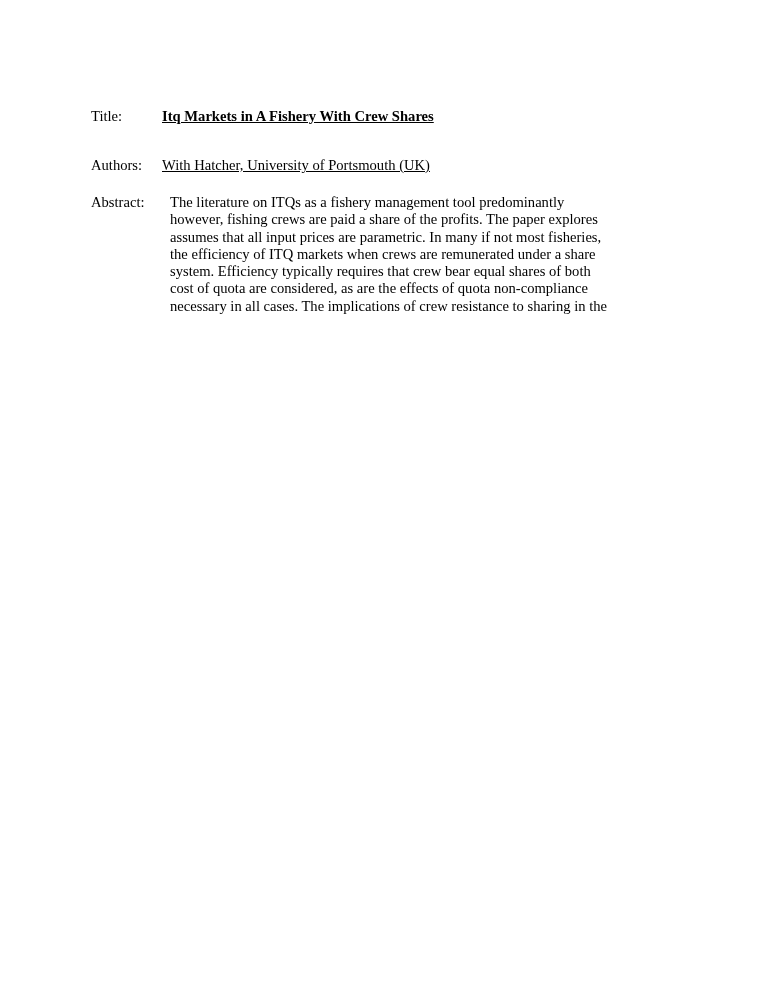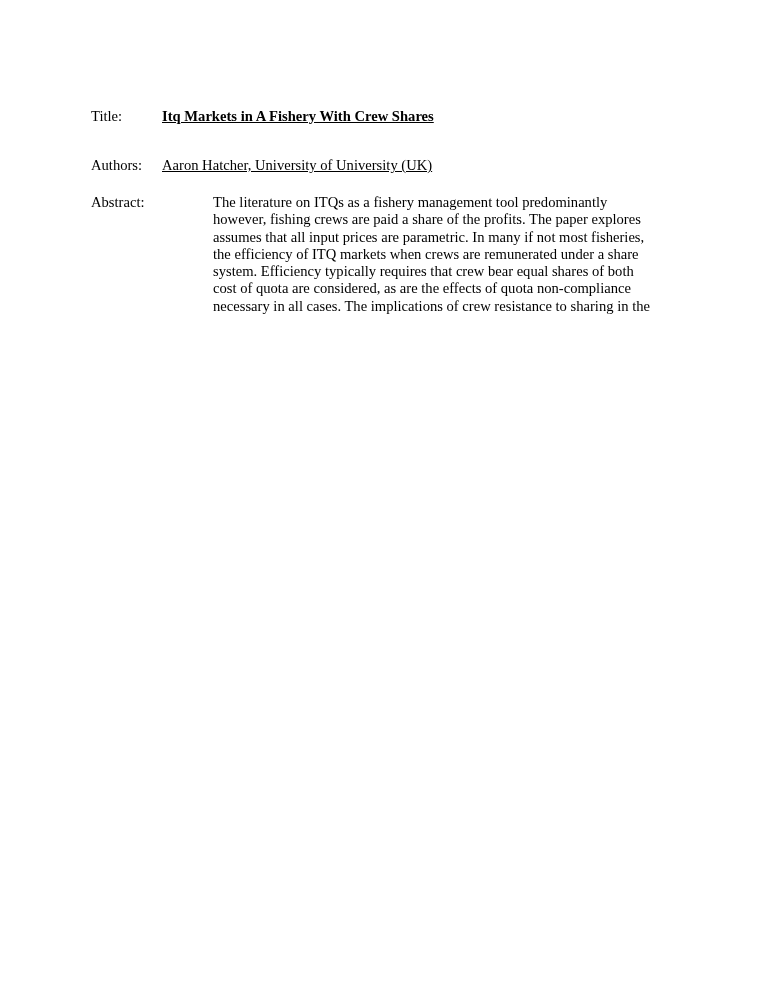--- a/index.html
+++ b/index.html
@@ -30,21 +30,20 @@
       white-space: nowrap;
     }
     .title-value {
       font-weight: bold;
     }
     #row-title { top: 108px; align-items: center; }
     #row-authors { top: 135px; margin-top: 22px; }
     #row-abstract { top: 194px; gap: 8px; }
     .abstract-lines {
       line-height: 17.3px;
-      margin-left: 43px;
     }
     .abstract-line {
       display: block;
       white-space: nowrap;
     }
     #row-title .label, #row-authors .label, #row-abstract .label {
       line-height: 17.3px;
     }
     #row-title .value, #row-authors .value {
       line-height: 17.3px;
@@ -54,21 +53,21 @@
 </head>
 <body>
 
 <div class="row" id="row-title">
   <span class="label">Title:</span>
   <span class="value title-value">Itq Markets in A Fishery With Crew Shares</span>
 </div>
 
 <div class="row" id="row-authors">
   <span class="label">Authors:</span>
-  <span class="value">Aaron Hatcher, University of University (UK)</span>
+  <span class="value">With Hatcher, University of Portsmouth (UK)</span>
 </div>
 
 <div class="row" id="row-abstract">
   <span class="label">Abstract:</span>
   <div class="value abstract-lines">
     <span class="abstract-line">The literature on ITQs as a fishery management tool predominantly</span>
     <span class="abstract-line">however, fishing crews are paid a share of the profits. The paper explores</span>
     <span class="abstract-line">assumes that all input prices are parametric. In many if not most fisheries,</span>
     <span class="abstract-line">the efficiency of ITQ markets when crews are remunerated under a share</span>
     <span class="abstract-line">system. Efficiency typically requires that crew bear equal shares of both</span>

